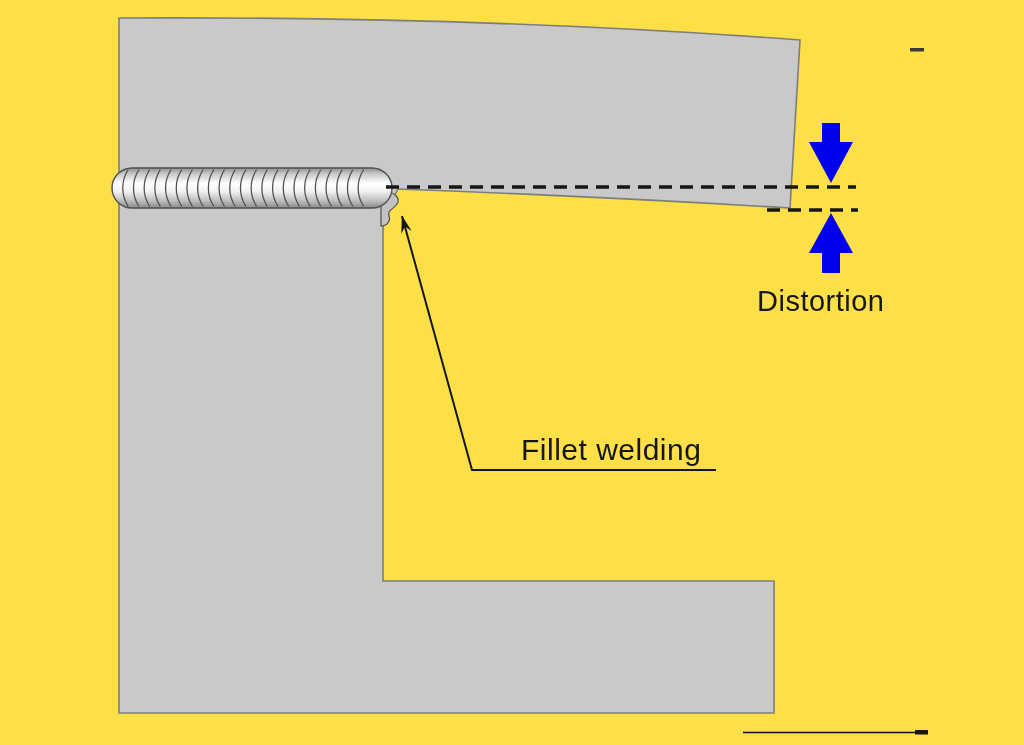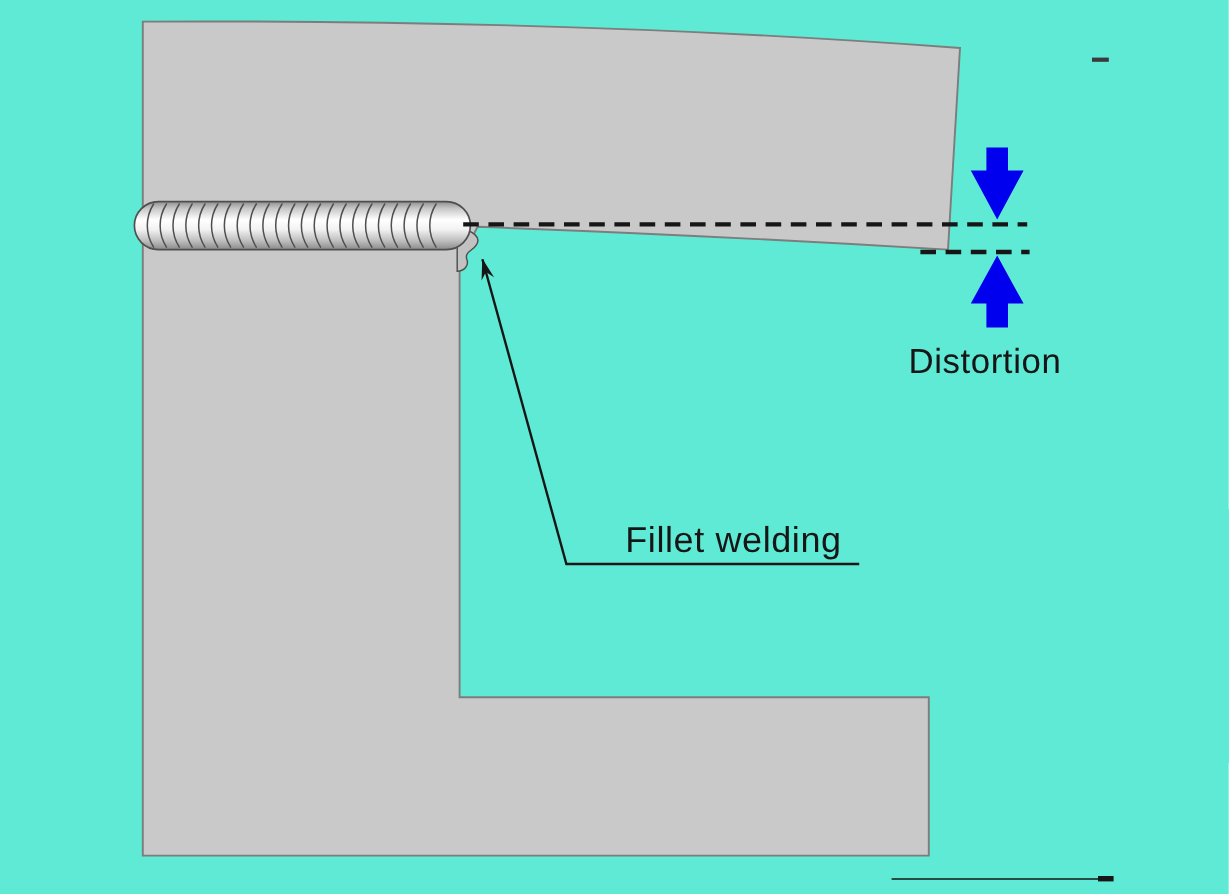--- a/index.html
+++ b/index.html
@@ -1,19 +1,19 @@
 <!DOCTYPE html>
 <html><head>
 <meta charset="utf-8">
 <style>
   html,body{margin:0;padding:0;background:#ffffff;}
   .stage{
     position:relative;
     width:1024px;height:745px;
-    background:#5eead4;
+    background:#fde047;
     overflow:hidden;
     font-family:"Liberation Sans", sans-serif;
   }
   .stage svg{position:absolute;left:0;top:0;}
   #weld-ribs path{fill:none;stroke-width:1.25px;stroke-linecap:round;}
   text{letter-spacing:0.5px;}
 </style>
 </head>
 <body>
 

